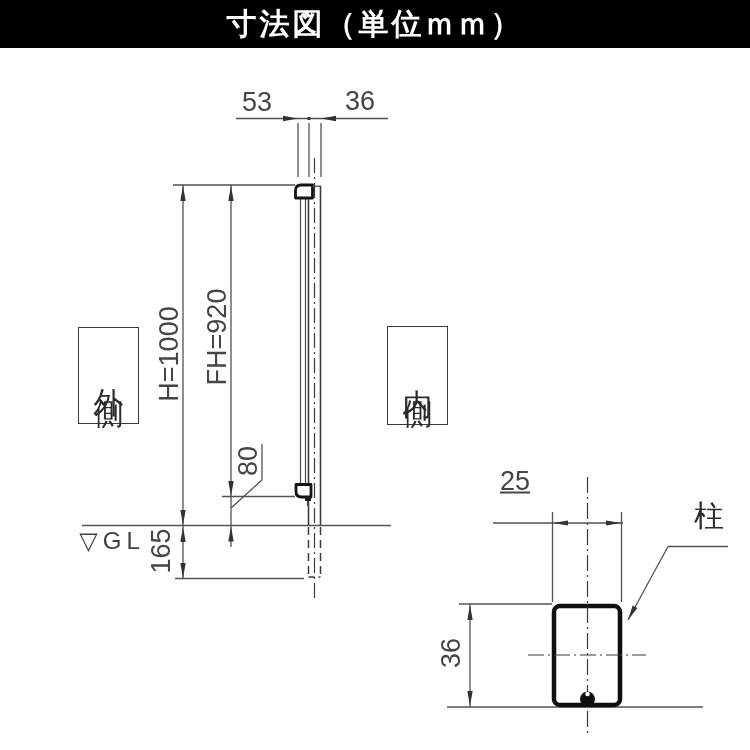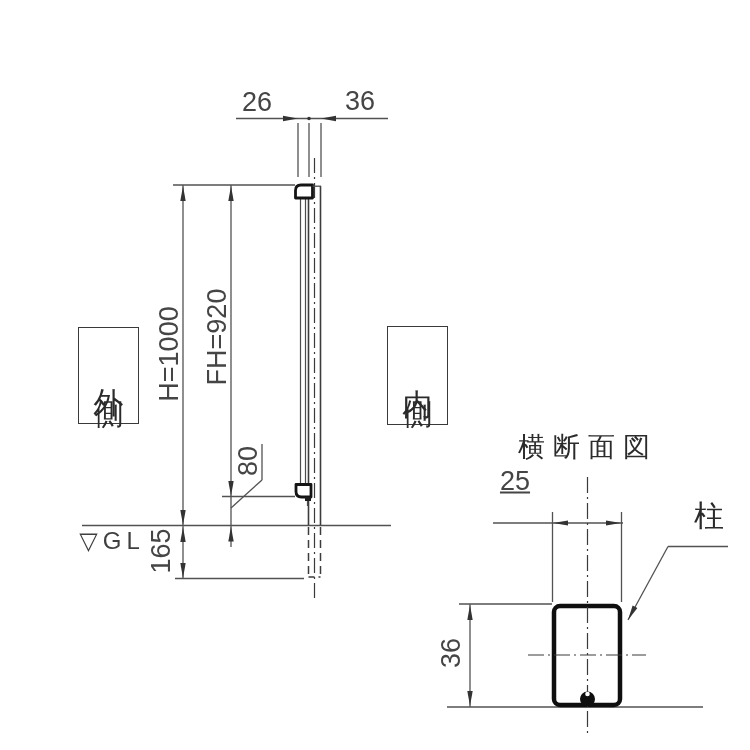--- a/index.html
+++ b/index.html
@@ -31,20 +31,23 @@
   .side-box span{
     font-size:30px;color:#2b2b2b;line-height:1;
     writing-mode:vertical-rl;text-orientation:upright;letter-spacing:11px;
   }
 </style>
 </head>
 <body>
 
 <div class="canvas">
 
+  <div class="banner">
+    <span>寸法図（単位ｍｍ）</span>
+  </div>
 
   <svg class="draw" width="750" height="750" viewBox="0 0 750 750">
 
     <g stroke="#525252" stroke-width="1.3" fill="none">
       <line x1="236" y1="118.5" x2="388" y2="118.5"></line>
       <line x1="298" y1="123" x2="298" y2="177"></line>
       <line x1="309" y1="123" x2="309" y2="177"></line>
       <line x1="321" y1="123" x2="321" y2="177"></line>
     </g>
     <g fill="#333" stroke="none">
@@ -115,33 +118,32 @@
     </g>
     <g>
       <rect x="554" y="606" width="66" height="99" rx="6" fill="#ffffff" stroke="#0f0f0f" stroke-width="4.5"></rect>
       <line x1="587.5" y1="477" x2="587.5" y2="733" stroke="#3a3a3a" stroke-width="1.2" stroke-dasharray="16 4 2 4"></line>
       <line x1="528" y1="655" x2="646" y2="655" stroke="#3a3a3a" stroke-width="1.2" stroke-dasharray="16 4 2 4"></line>
       <circle cx="587.5" cy="699" r="7.5" fill="#0f0f0f"></circle>
       <circle cx="587.5" cy="694" r="2.3" fill="#ffffff"></circle>
     </g>
   </svg>
 
-  <div class="txt" style="left:257px;top:102px;">26</div>
+  <div class="txt" style="left:257px;top:102px;">53</div>
   <div class="txt" style="left:360px;top:101px;">36</div>
   <div class="txt rot" style="left:169px;top:354px;">H=1000</div>
   <div class="txt rot" style="left:217px;top:337px;">FH=920</div>
   <div class="txt rot" style="left:248px;top:461px;">80</div>
   <div class="txt rot" style="left:161px;top:551px;">165</div>
   <div class="txt gl" style="left:112px;top:505px;">▽GL</div>
 
   <div class="side-box" style="left:78px;top:327px;width:59px;height:95px;">
     <span>外側</span>
   </div>
   <div class="side-box" style="left:387px;top:326px;width:59px;height:97px;">
     <span>内側</span>
   </div>
 
-  <div class="txt cs-title" style="left:588px;top:447px;">横断面図</div>
   <div class="txt" style="left:515px;top:481px;text-decoration:underline;">25</div>
   <div class="txt rot" style="left:451px;top:653px;">36</div>
   <div class="txt post-label" style="left:709px;top:516px;">柱</div>
 
 </div>
 
 </body></html>

